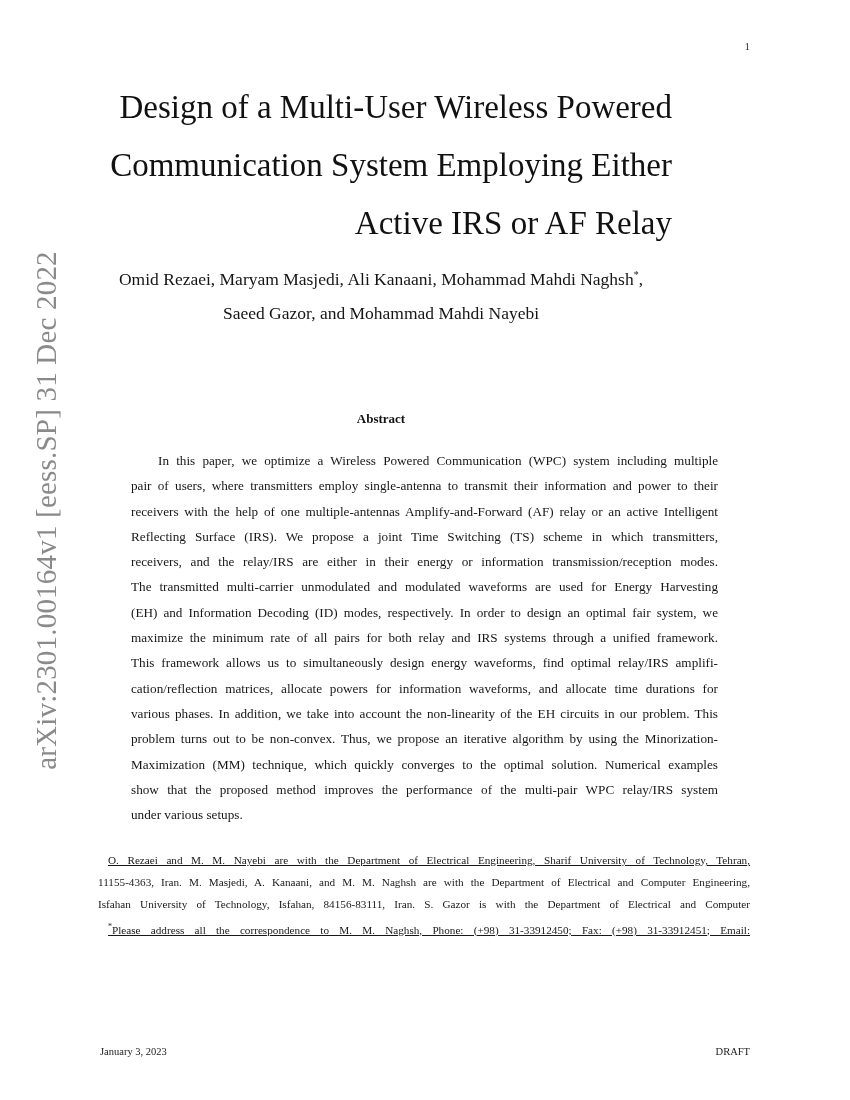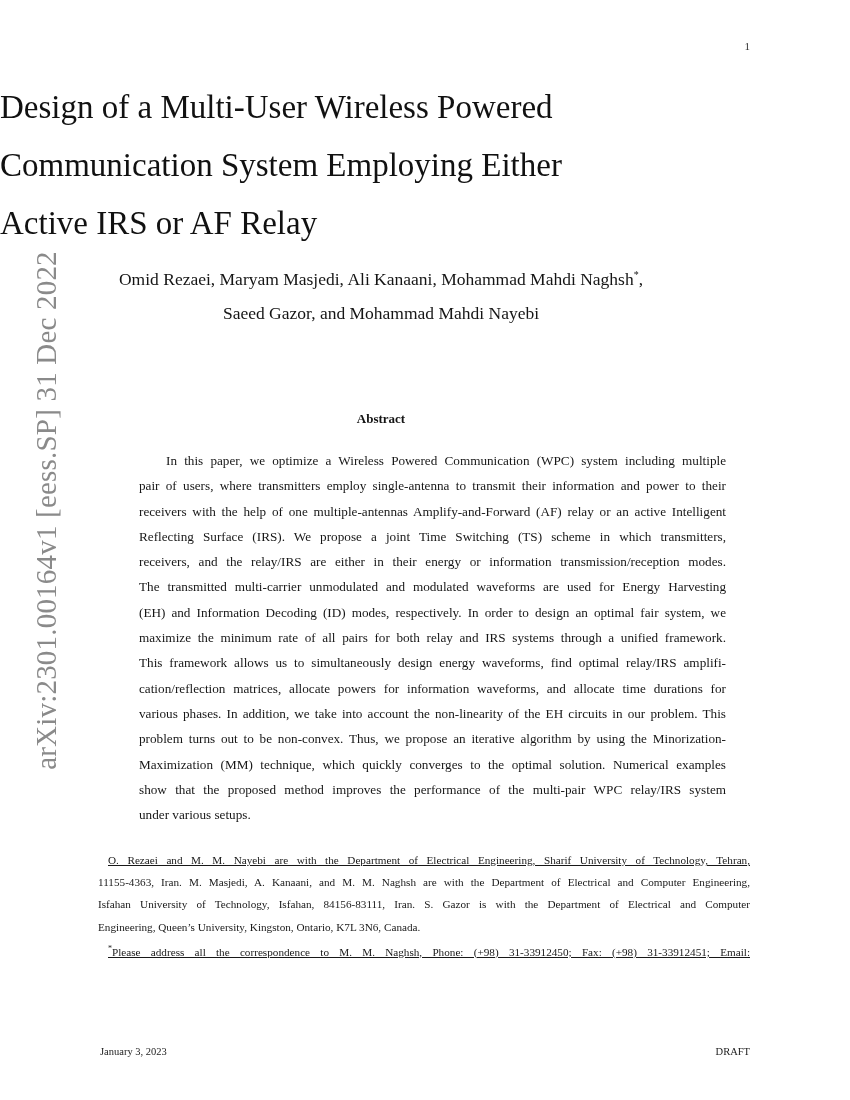--- a/index.html
+++ b/index.html
@@ -38,21 +38,21 @@
     transform: rotate(-90deg);
     font-size: 29px;
     color: #8a8a8a;
     letter-spacing: 0.2px;
   }
   .title {
     position: absolute;
     top: 78px;
     left: 0;
     width: 672px;
-    text-align: left;
+    text-align: right;
     font-size: 33px;
     line-height: 58px;
     color: #111;
   }
   .title div { white-space: nowrap; }
   .authors {
     position: absolute;
     top: 258px;
     left: 0;
     width: 762px;
@@ -72,21 +72,20 @@
     font-size: 13px;
   }
   .abstract-body {
     position: absolute;
     top: 448px;
     left: 131px;
     width: 587px;
     font-size: 13.2px;
     line-height: 25.3px;
     color: #161616;
-    margin-left: 8px;
   }
   .abstract-line {
     display: block;
     white-space: nowrap;
     text-align: justify;
     text-align-last: justify;
     height: 25.3px;
   }
   .abstract-line.first { text-indent: 27px; }
   .abstract-line.last { text-align-last: left; }
@@ -161,18 +160,17 @@
   <span class="abstract-line">problem turns out to be non-convex. Thus, we propose an iterative algorithm by using the Minorization-</span>
   <span class="abstract-line">Maximization (MM) technique, which quickly converges to the optimal solution. Numerical examples</span>
   <span class="abstract-line">show that the proposed method improves the performance of the multi-pair WPC relay/IRS system</span>
   <span class="abstract-line last">under various setups.</span>
 </div>
 
 <div class="footnotes">
   <span class="fn-line indent">O. Rezaei and M. M. Nayebi are with the Department of Electrical Engineering, Sharif University of Technology, Tehran,</span>
   <span class="fn-line">11155-4363, Iran. M. Masjedi, A. Kanaani, and M. M. Naghsh are with the Department of Electrical and Computer Engineering,</span>
   <span class="fn-line">Isfahan University of Technology, Isfahan, 84156-83111, Iran. S. Gazor is with the Department of Electrical and Computer</span>
-  <span class="fn-line last">Engineering, Queen’s University, Kingston, Ontario, K7L 3N6, Canada.</span>
   <span class="fn-line indent"><sup>*</sup><span>Please address all the correspondence to M. M. Naghsh, Phone: (+98) 31-33912450; Fax: (+98) 31-33912451; Email:</span></span>
 </div>
 
 <div class="footer-date">January 3, 2023</div>
 <div class="footer-draft">DRAFT</div>
 
 </body></html>

